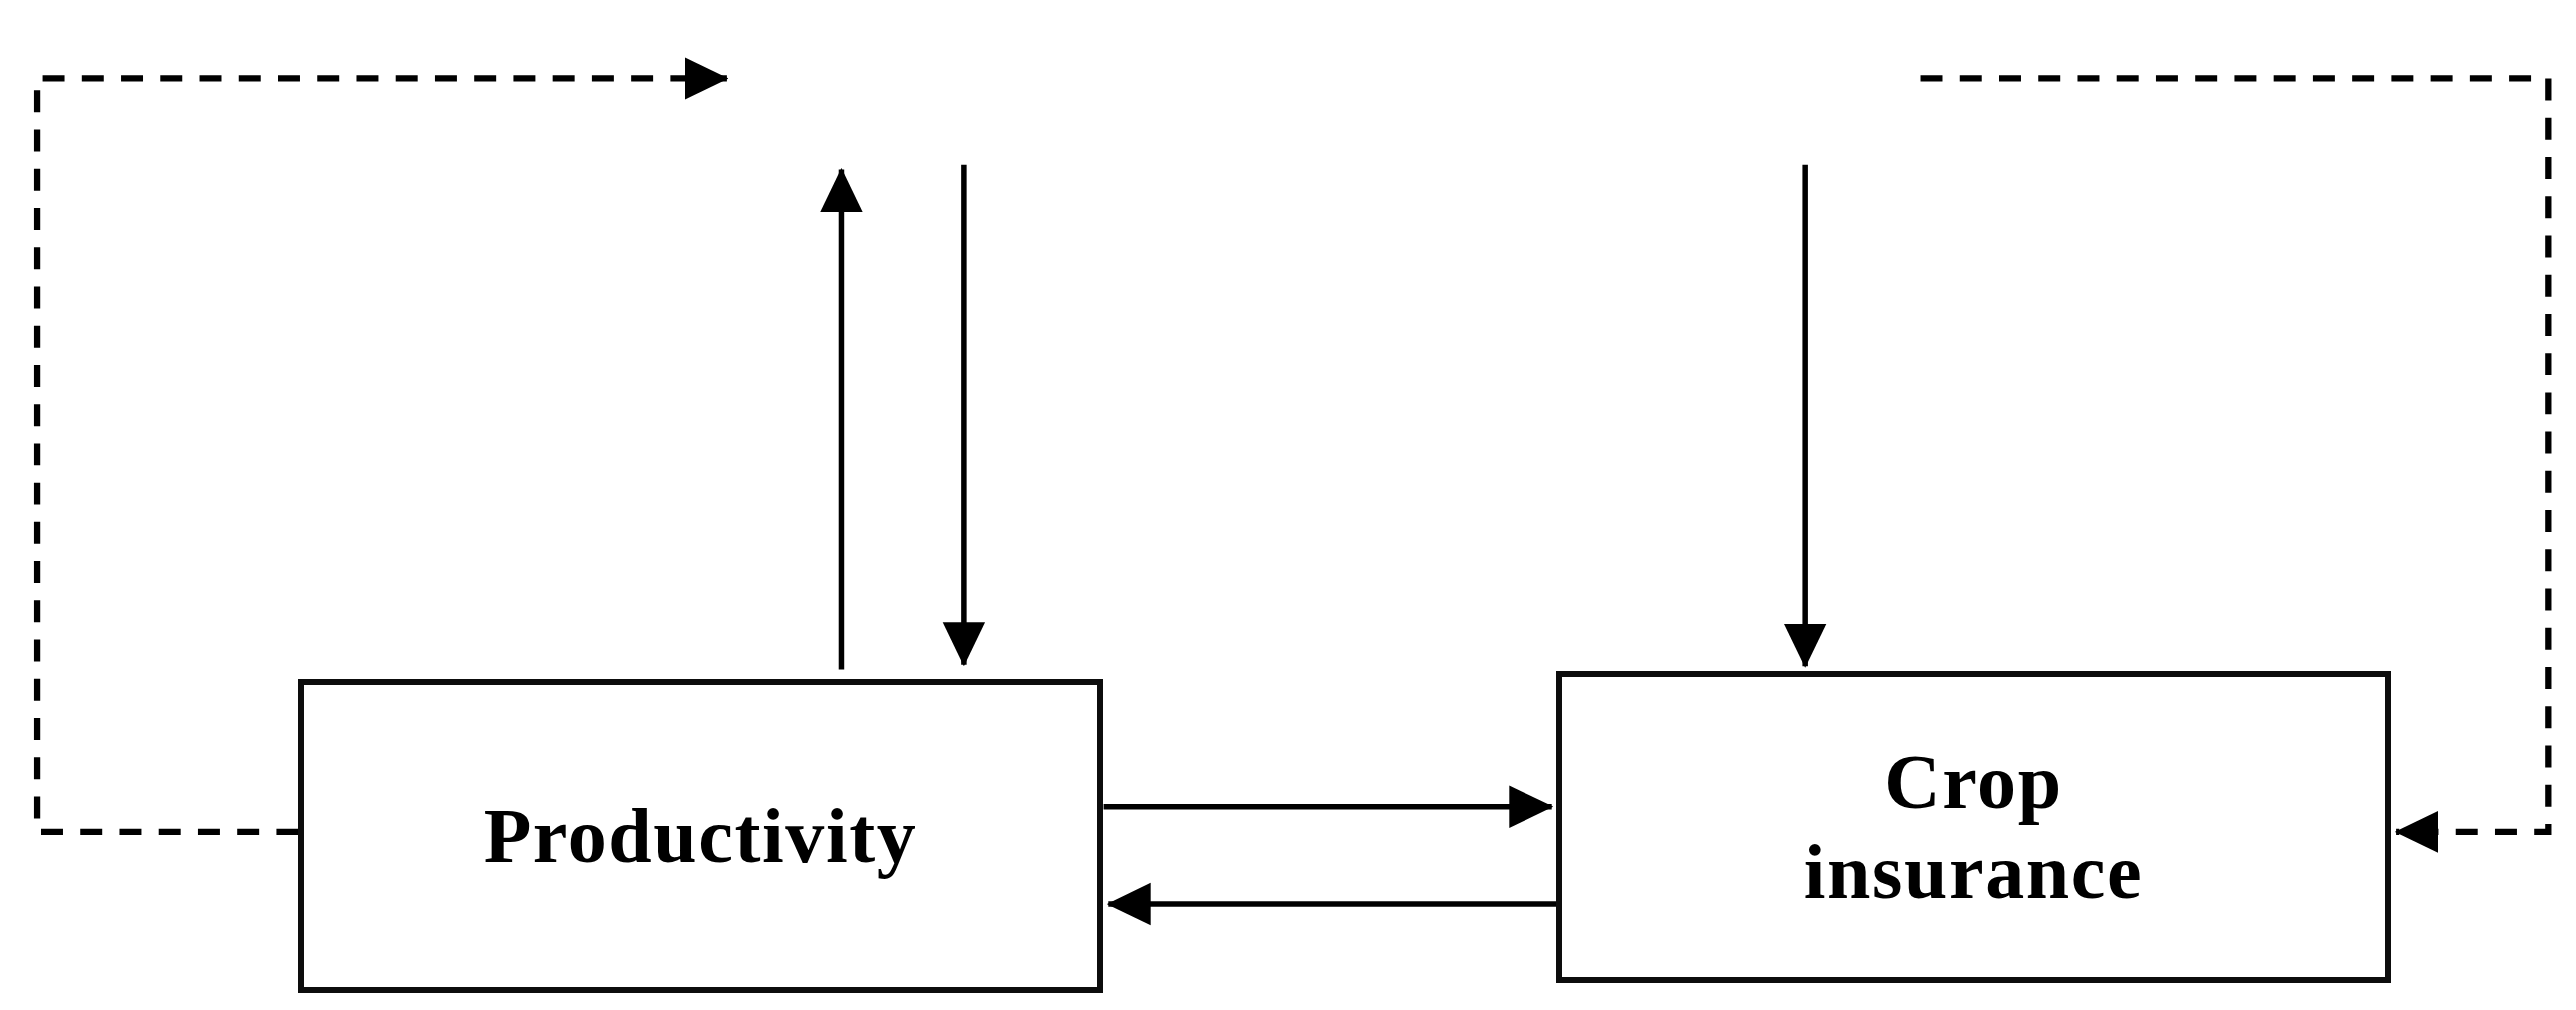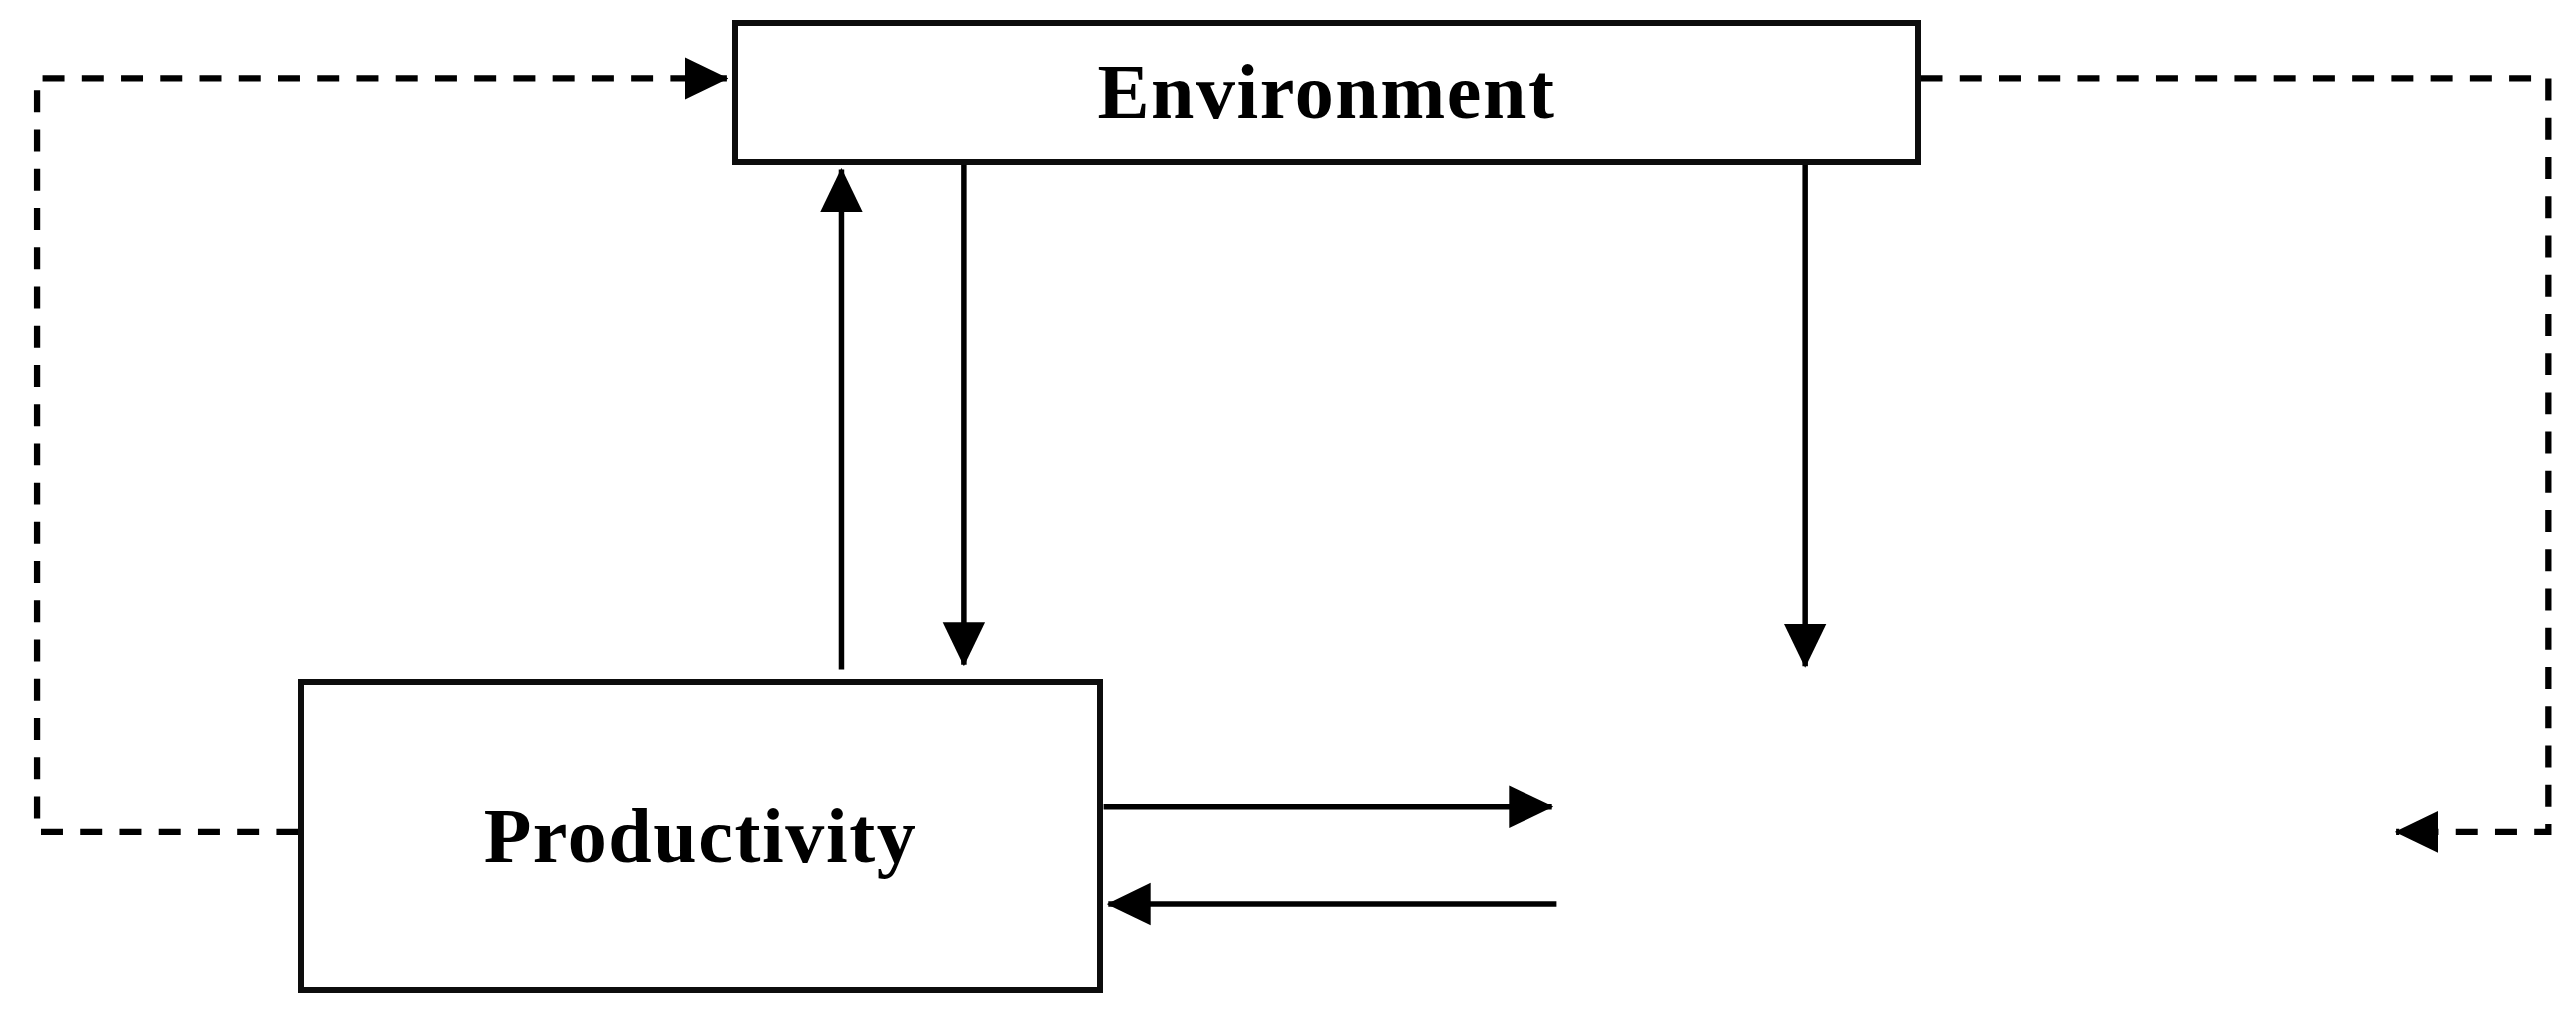--- a/index.html
+++ b/index.html
@@ -92,23 +92,24 @@
 
     <path class="solid-edge" marker-end="url(#arrowhead)" d="M 1406 1028 L 1977 1028"></path>
 
     <path class="solid-edge" marker-end="url(#arrowhead)" d="M 1983 1152 L 1412 1152"></path>
 
     <path class="dashed-edge" marker-end="url(#arrowhead)" d="M 380 1060 L 47 1060 L 47 100 L 926 100"></path>
 
     <path class="dashed-edge" marker-end="url(#arrowhead)" d="M 2447 100 L 3247 100 L 3247 1060 L 3053 1060"></path>
   </svg>
 
-  <div class="node node-environment">
-    <span class="node-label">Environment</span>
-  </div>
 
   <div class="node node-productivity">
     <span class="node-label">Productivity</span>
   </div>
 
+  <div class="node node-crop-insurance">
+    <span class="node-label">Crop
+insurance</span>
+  </div>
 
 </div>
 
 
 </body></html>

